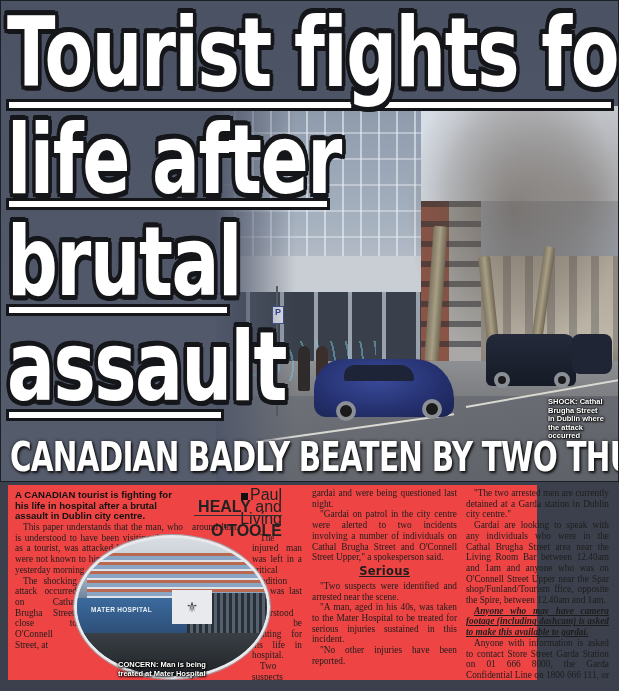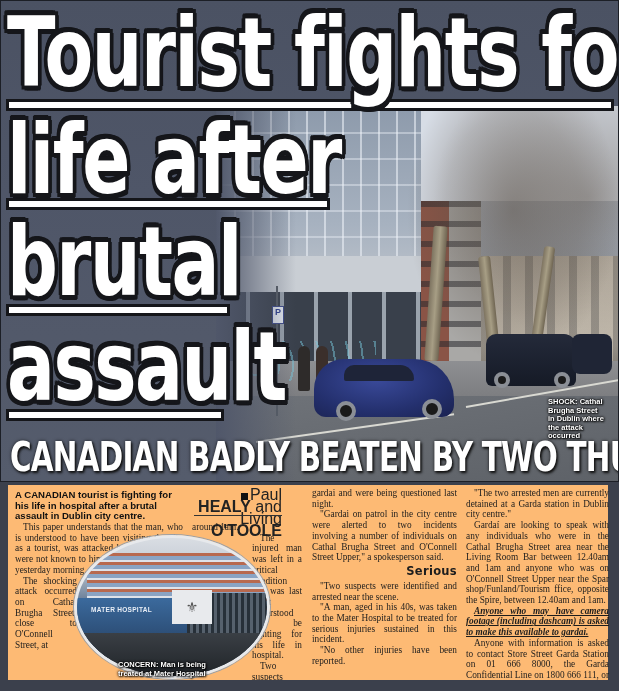--- a/index.html
+++ b/index.html
@@ -122,22 +122,22 @@
     position: absolute; left: 9px; top: 436px;
     font-family: "DejaVu Sans", sans-serif; font-weight: bold; font-size: 40px;
     color: #ffffff; white-space: nowrap; letter-spacing: -1px;
     transform: scaleX(0.735); transform-origin: left top;
     text-shadow: 2px 2px 3px #111, 0 0 4px rgba(0,0,0,0.7);
     line-height: 1;
   }
 
   
   .article {
-    position: absolute; left: 8px; top: 485px; width: 600px; height: 195px;
-    background: #fdba74;
+    position: absolute; left: 8px; top: 485px; width: 529px; height: 195px;
+    background: #ef4444;
     color: #1d1d1d;
   }
   .col { position: absolute; top: 6px; font-family: "Liberation Serif", serif; font-size: 9.3px; line-height: 10.7px; text-align: justify; }
   .col p { text-indent: 8px; }
   .col p.noind { text-indent: 0; }
 
   .lede {
     position: absolute; left: 7px; top: 5px; width: 172px;
     font: bold 9.6px/10.6px "Liberation Sans", sans-serif; color: #111;
   }
@@ -150,22 +150,22 @@
   }
   .byline .sq { display: inline-block; width: 7px; height: 7px; background: #111; margin-right: 2px; vertical-align: 0px; }
   .byline b { font-weight: bold; }
   .byline-rule { position: absolute; left: 186px; top: 30px; width: 88px; height: 1px; background: #333; }
 
   .col2 { left: 184px; top: 37px; width: 110px; }
   .col3 { left: 304px; top: 3px; width: 145px; }
   .col4 { left: 458px; top: 3px; width: 143px; }
 
   .serious {
-    font: bold 11.5px/13px "DejaVu Sans", sans-serif; text-align: right;
-    margin: 2px 0 3px; letter-spacing: 0.3px;
+    font: bold 11.5px/13px "DejaVu Sans", sans-serif; text-align: center;
+    margin: 2px 0 3px; letter-spacing: 0.3px; text-decoration: underline;
   }
   .appeal { font-style: italic; font-weight: bold; text-decoration: underline; }
 
   
   .inset {
     position: absolute; left: 74px; top: 535px; width: 196px; height: 144px;
     border-radius: 50%;
     border: 3px solid #e7e9ec;
     box-shadow: 0 0 0 1px #9aa0a8;
     overflow: hidden;

